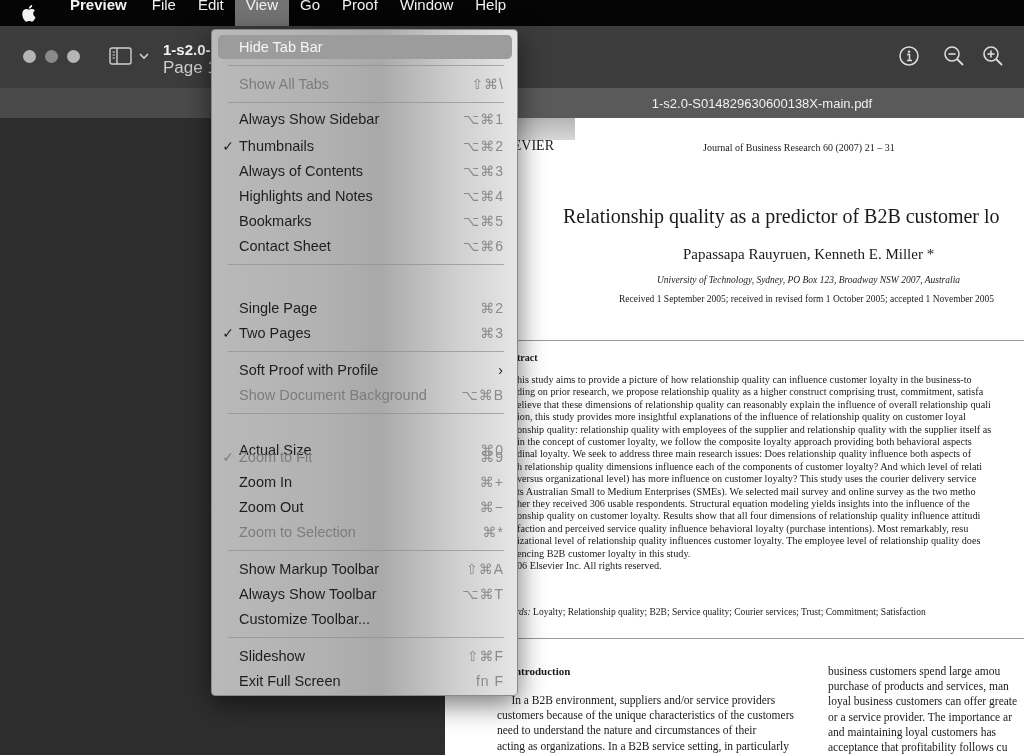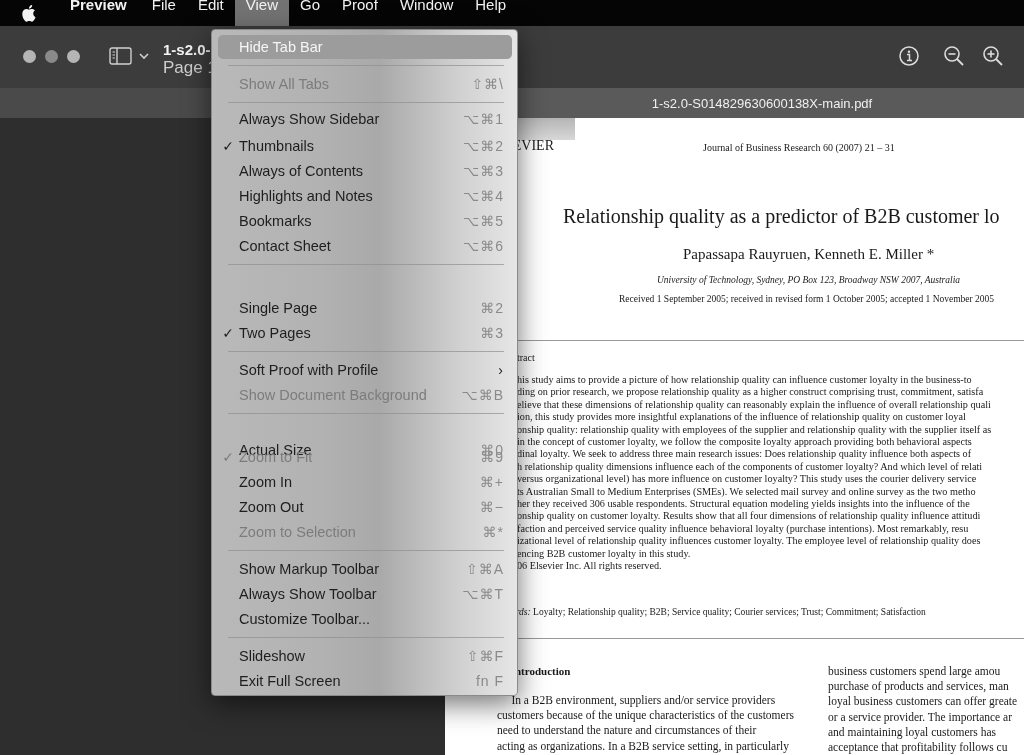--- a/index.html
+++ b/index.html
@@ -29,21 +29,21 @@
   .workspace { position: absolute; left: 0; top: 118px; width: 1024px; height: 637px; background: #2e2e2e; }
   .page { position: absolute; left: 445px; top: 118px; width: 579px; height: 637px; background: #ffffff; overflow: hidden; font-family: "Liberation Serif", "DejaVu Serif", serif; color: #1a1a1a; }
   .page .logo-art { position: absolute; left: 70px; top: 0px; width: 60px; height: 22px; background: linear-gradient(180deg, #6b6b6b, #b0b0b0); opacity: 0.5; }
   .page .elsevier { position: absolute; left: 60px; top: 20px; font-size: 14px; }
   .page .journal { position: absolute; left: 258px; top: 24px; font-size: 10px; }
   .page .title { position: absolute; left: 118px; top: 87px; font-size: 20px; white-space: nowrap; }
   .page .authors { position: absolute; left: 238px; top: 128px; font-size: 15px; white-space: nowrap; }
   .page .affil { position: absolute; left: 212px; top: 157px; font-size: 9.5px; font-style: italic; white-space: nowrap; }
   .page .received { position: absolute; left: 174px; top: 176px; font-size: 9.5px; white-space: nowrap; }
   .page .rule1 { position: absolute; left: 55px; top: 222px; width: 524px; height: 1px; background: #999; }
-  .page .abs-head { position: absolute; left: 72px; top: 234px; font-size: 10px; font-weight: normal; }
+  .page .abs-head { position: absolute; left: 72px; top: 234px; font-size: 10px; font-weight: bold; }
   .page .abs-body { position: absolute; left: 72px; top: 256px; width: 540px; font-size: 10.2px; line-height: 12.4px; }
   .page .abs-body div { white-space: nowrap; }
   .page .keywords { position: absolute; left: 66px; top: 489px; font-size: 9.5px; white-space: nowrap; }
   .page .keywords i { font-style: italic; }
   .page .rule2 { position: absolute; left: 55px; top: 520px; width: 524px; height: 1px; background: #999; }
   .page .intro-head { position: absolute; left: 70px; top: 547px; font-size: 11px; font-weight: bold; }
   .page .col1 { position: absolute; left: 52px; top: 575px; width: 308px; font-size: 11.5px; line-height: 15.2px; text-align: justify; }
   .page .col1 div { white-space: nowrap; }
   .page .col2 { position: absolute; left: 383px; top: 546px; width: 240px; font-size: 11.5px; line-height: 15.2px; }
   .page .col2 div { white-space: nowrap; }

